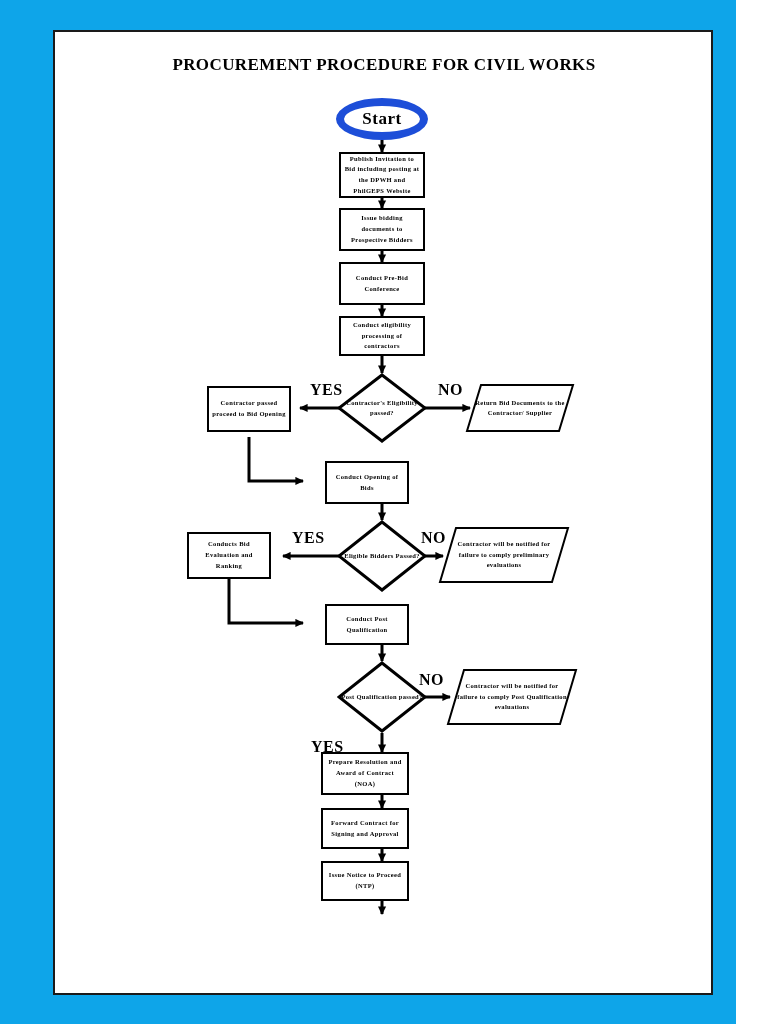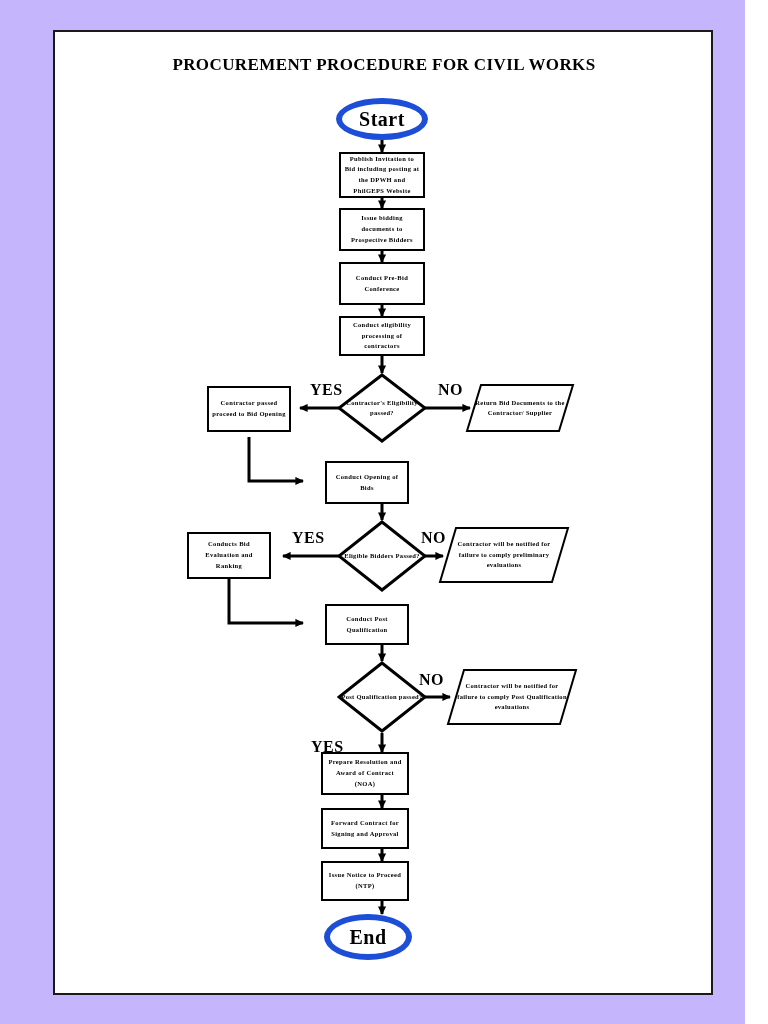--- a/index.html
+++ b/index.html
@@ -10,22 +10,21 @@
   body {
     width: 768px;
     height: 1024px;
     font-family: "Liberation Serif", serif;
     overflow: hidden;
   }
   #page {
     position: relative;
     width: 736px;
     height: 1024px;
-    background: #c4b5fd;
-    padding-left: 9px;
+    background: #0ea5e9;
   }
   #page-border {
     position: absolute;
     left: 53px;
     top: 30px;
     width: 660px;
     height: 965px;
     border: 2px solid #1a1a1a;
     box-sizing: border-box;
     background: #ffffff;
@@ -56,24 +55,24 @@
   }
   .proc {
     border: 2px solid #000000;
     background: #ffffff;
     font-size: 6.5px;
     line-height: 1.65;
     letter-spacing: 0.35px;
     padding: 2px 3px;
   }
   .terminal {
-    border: 6px solid #1d4ed8;
+    border: 8px solid #1d4ed8;
     border-radius: 50%;
     background: #ffffff;
-    font-size: 20px;
+    font-size: 17px;
     letter-spacing: 0.5px;
   }
   .decision-wrap {
     position: absolute;
     z-index: 3;
   }
   .decision-shape {
     position: absolute;
     left: 0; top: 0;
     width: 100%; height: 100%;
@@ -249,15 +248,14 @@
     </svg>
     <div class="io-label">Contractor will be notified for failure to comply Post Qualification evaluations</div>
   </div>
 
   <div class="node proc" style="left:321px; top:752px; width:88px; height:43px;">Prepare Resolution and Award of Contract (NOA)</div>
 
   <div class="node proc" style="left:321px; top:808px; width:88px; height:41px;">Forward Contract for Signing and Approval</div>
 
   <div class="node proc" style="left:321px; top:861px; width:88px; height:40px;">Issue Notice to Proceed (NTP)</div>
 
-  <div class="node terminal" style="left:324px; top:914px; width:88px; height:46px;">End</div>
 
 </div>
 
 </body></html>

